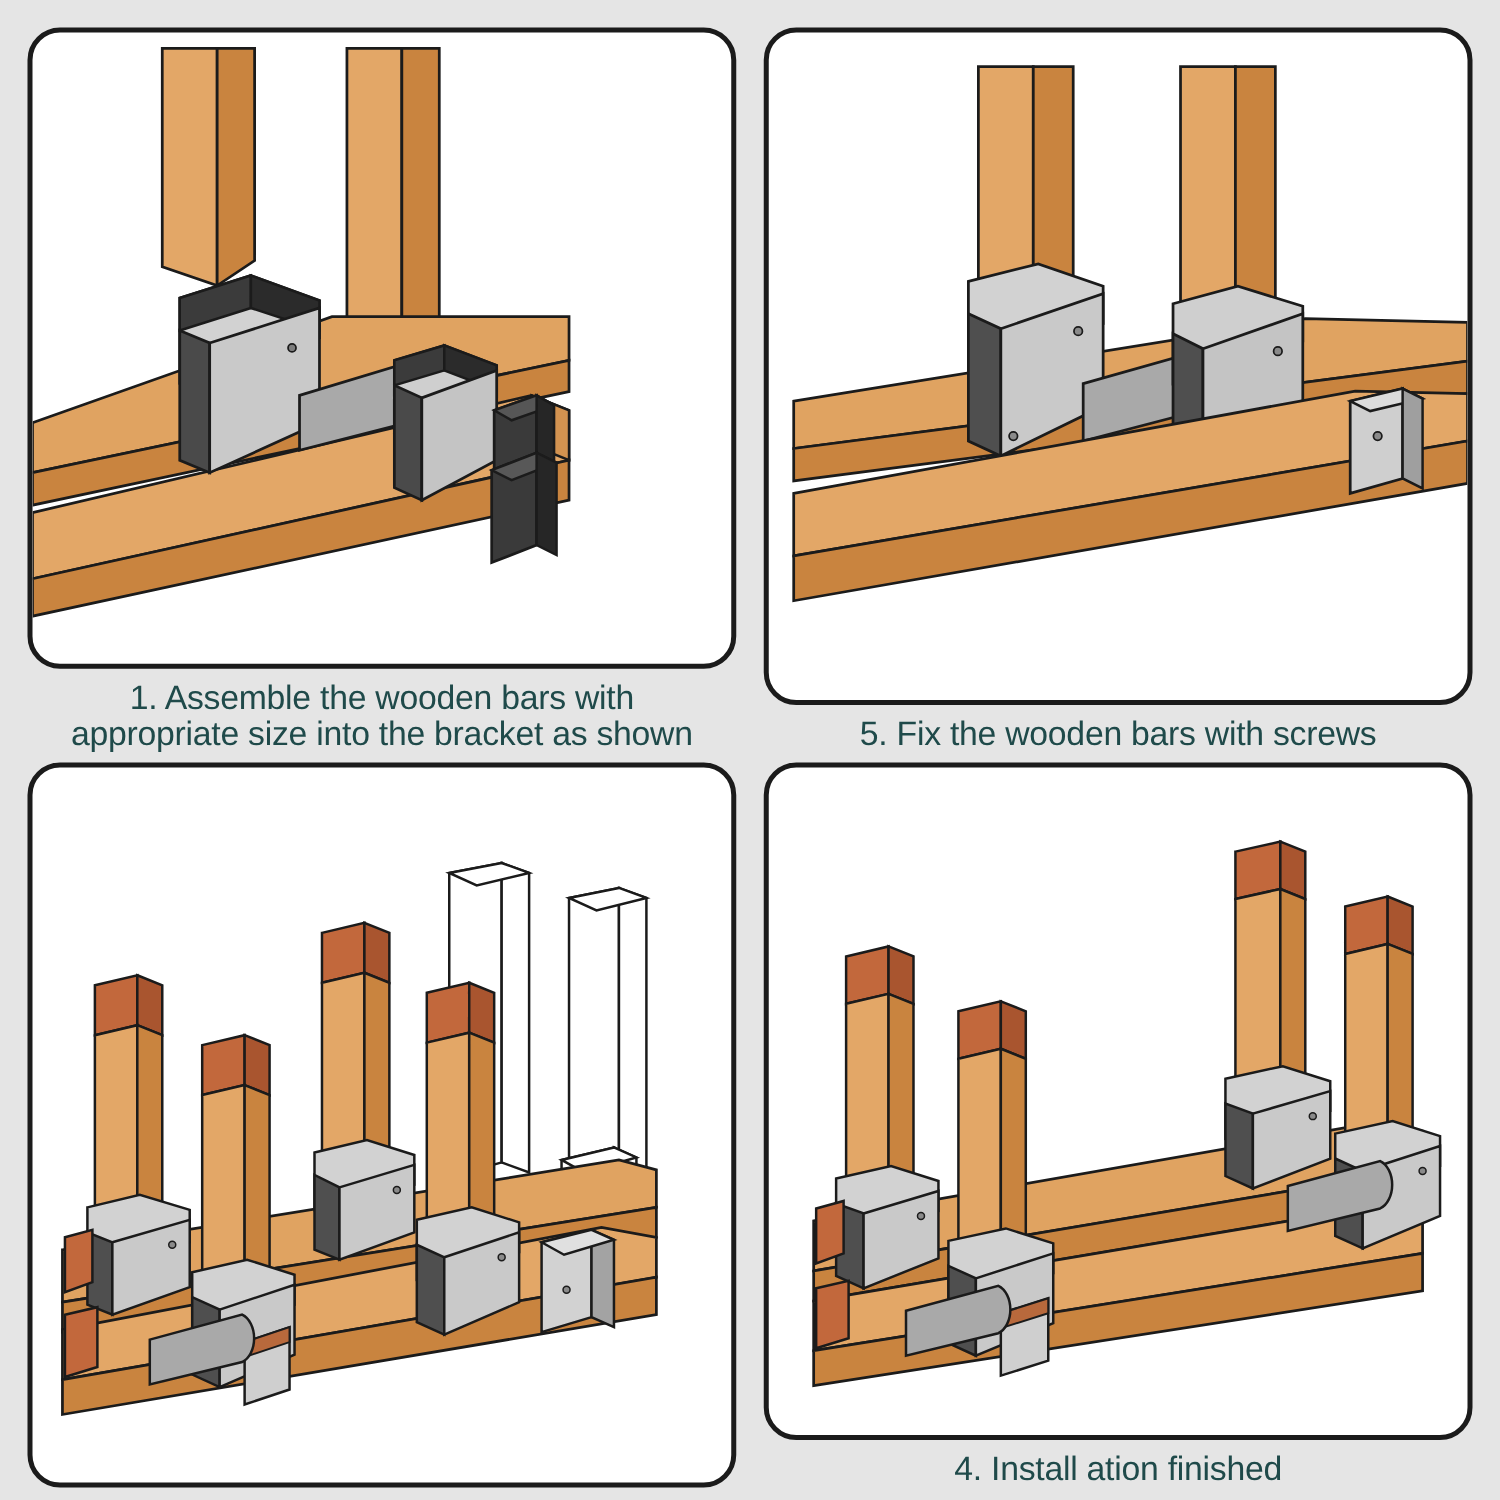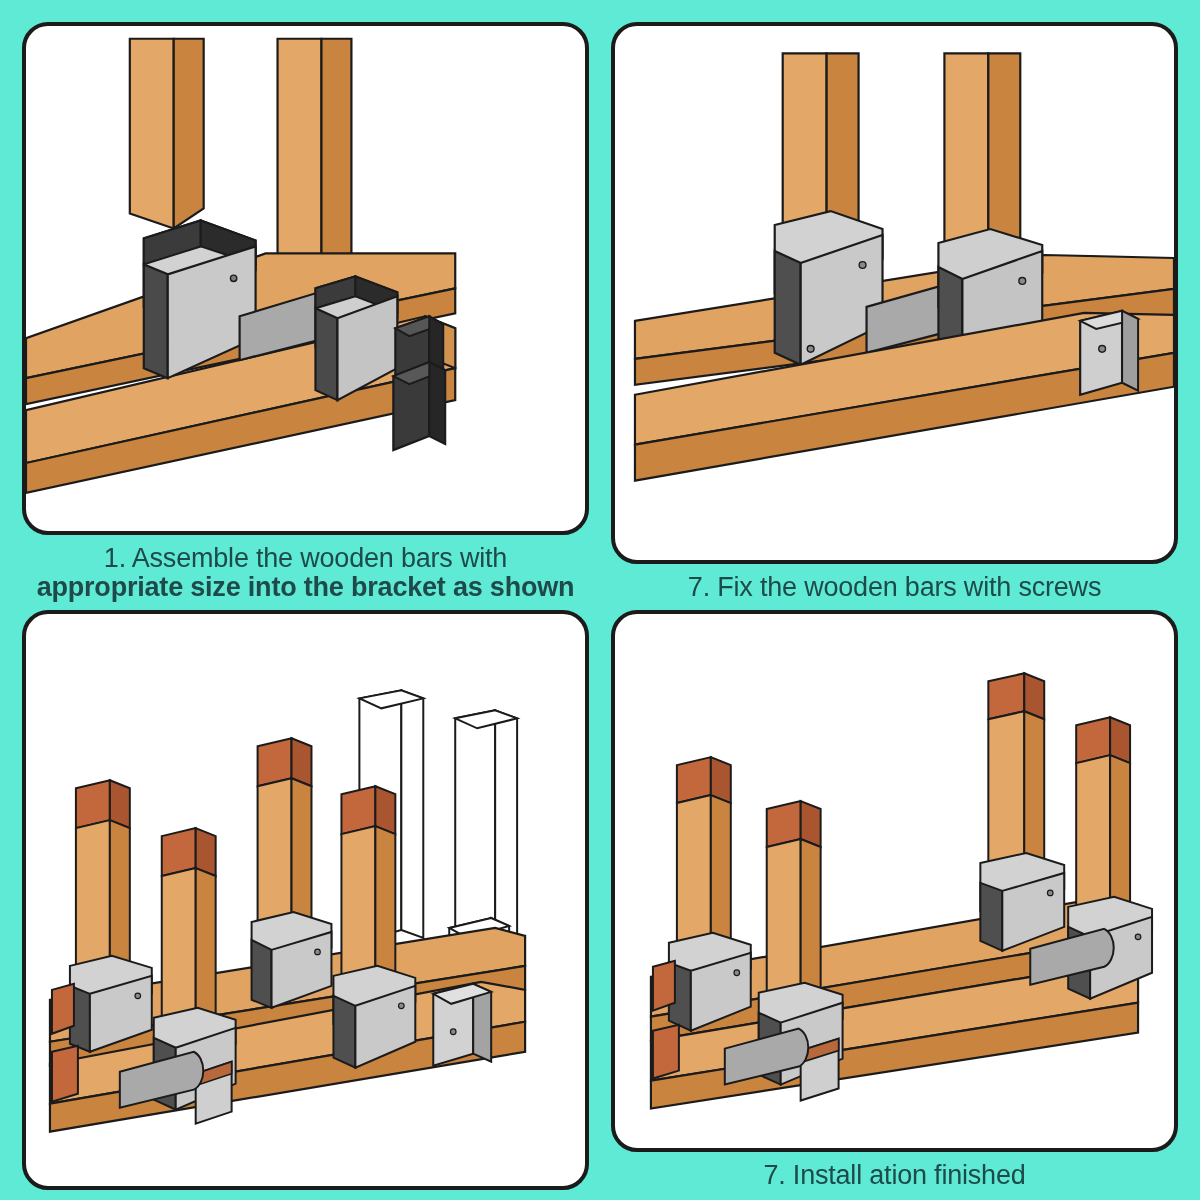--- a/index.html
+++ b/index.html
@@ -10,21 +10,21 @@
   body {
     width: 1200px;
     height: 1200px;
     font-family: "Liberation Sans", sans-serif;
     overflow: hidden;
   }
   .sheet {
     position: relative;
     width: 1200px;
     height: 1200px;
-    background: #5eead4;
+    background: #e5e5e5;
   }
   .grid {
     position: absolute;
     left: 0; top: 0;
     width: 1200px;
     height: 1200px;
     display: grid;
     grid-template-columns: 1fr 1fr;
     grid-template-rows: 1fr 1fr;
     column-gap: 22px;
@@ -47,21 +47,21 @@
   }
   .caption {
     flex: 0 0 auto;
     text-align: center;
     color: #1f4a4a;
     font-size: 27px;
     line-height: 1.08;
     padding-top: 9px;
     letter-spacing: -0.2px;
   }
-  .caption .l2 { display: block; font-weight: bold; }
+  .caption .l2 { display: block; }
 
   
   .art { position: absolute; left: 0; top: 0; width: 100%; height: 100%; }
 
   svg { display: block; }
 </style>
 </head>
 <body>
 
 <div class="sheet">
@@ -181,21 +181,21 @@
 
           <g>
             <polygon points="466,268 508,258 508,330 466,342" fill="#cfcfcf" stroke="#1b1b1b" stroke-width="2.2"></polygon>
             <polygon points="466,268 508,258 524,266 482,276" fill="#dcdcdc" stroke="#1b1b1b" stroke-width="2"></polygon>
             <polygon points="508,258 524,266 524,338 508,330" fill="#9f9f9f" stroke="#1b1b1b" stroke-width="2"></polygon>
             <circle cx="488" cy="296" r="3.4" fill="#8a8a8a" stroke="#1b1b1b" stroke-width="1.4"></circle>
           </g>
         </svg>
       </div>
       <div class="caption">
-        <span>7. Fix the wooden bars with screws</span>
+        <span>5. Fix the wooden bars with screws</span>
         <span class="l2"></span>
       </div>
     </div>
 
     <div class="panel">
       <div class="frame">
         <svg class="art" viewBox="0 0 560 480" preserveAspectRatio="xMidYMid meet">
 
           <g>
             <polygon points="334,38 376,30 376,270 334,282" fill="#ffffff" stroke="#1b1b1b" stroke-width="2"></polygon>
@@ -365,19 +365,19 @@
 
           <g>
             <polygon points="38,390 64,384 64,430 38,438" fill="#c2683c" stroke="#1b1b1b" stroke-width="2"></polygon>
           </g>
           <g>
             <polygon points="38,326 60,320 60,362 38,370" fill="#c2683c" stroke="#1b1b1b" stroke-width="2"></polygon>
           </g>
         </svg>
       </div>
       <div class="caption">
-        <span>7. Install ation finished</span>
+        <span>4. Install ation finished</span>
         <span class="l2"></span>
       </div>
     </div>
 
   </div>
 </div>
 
 </body></html>

